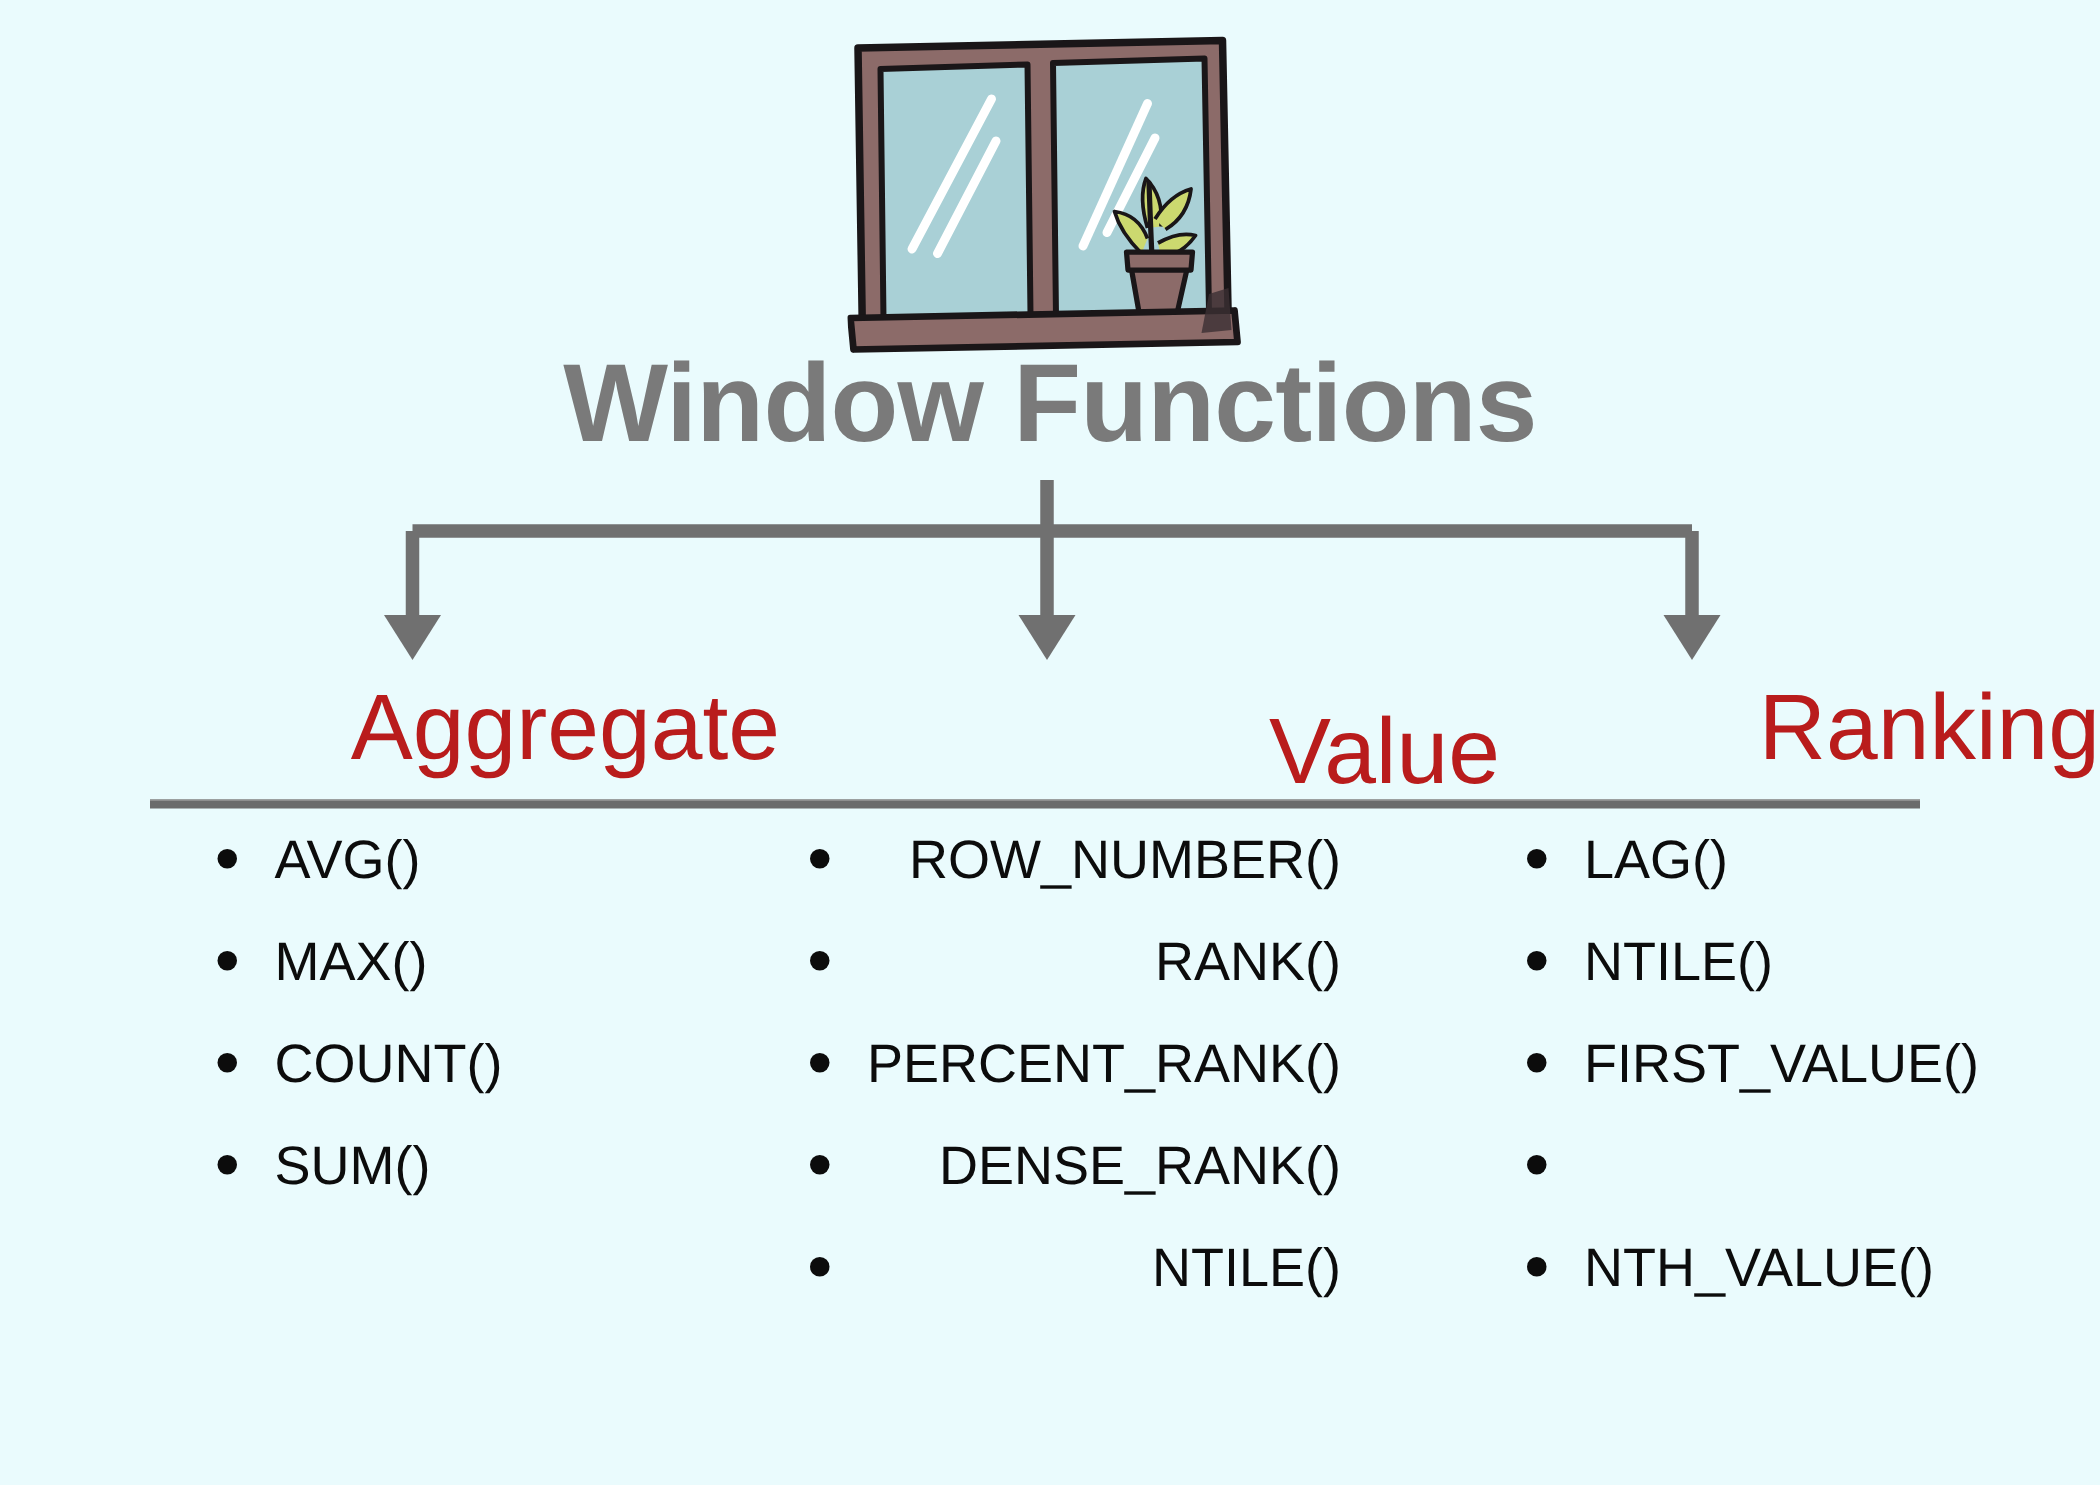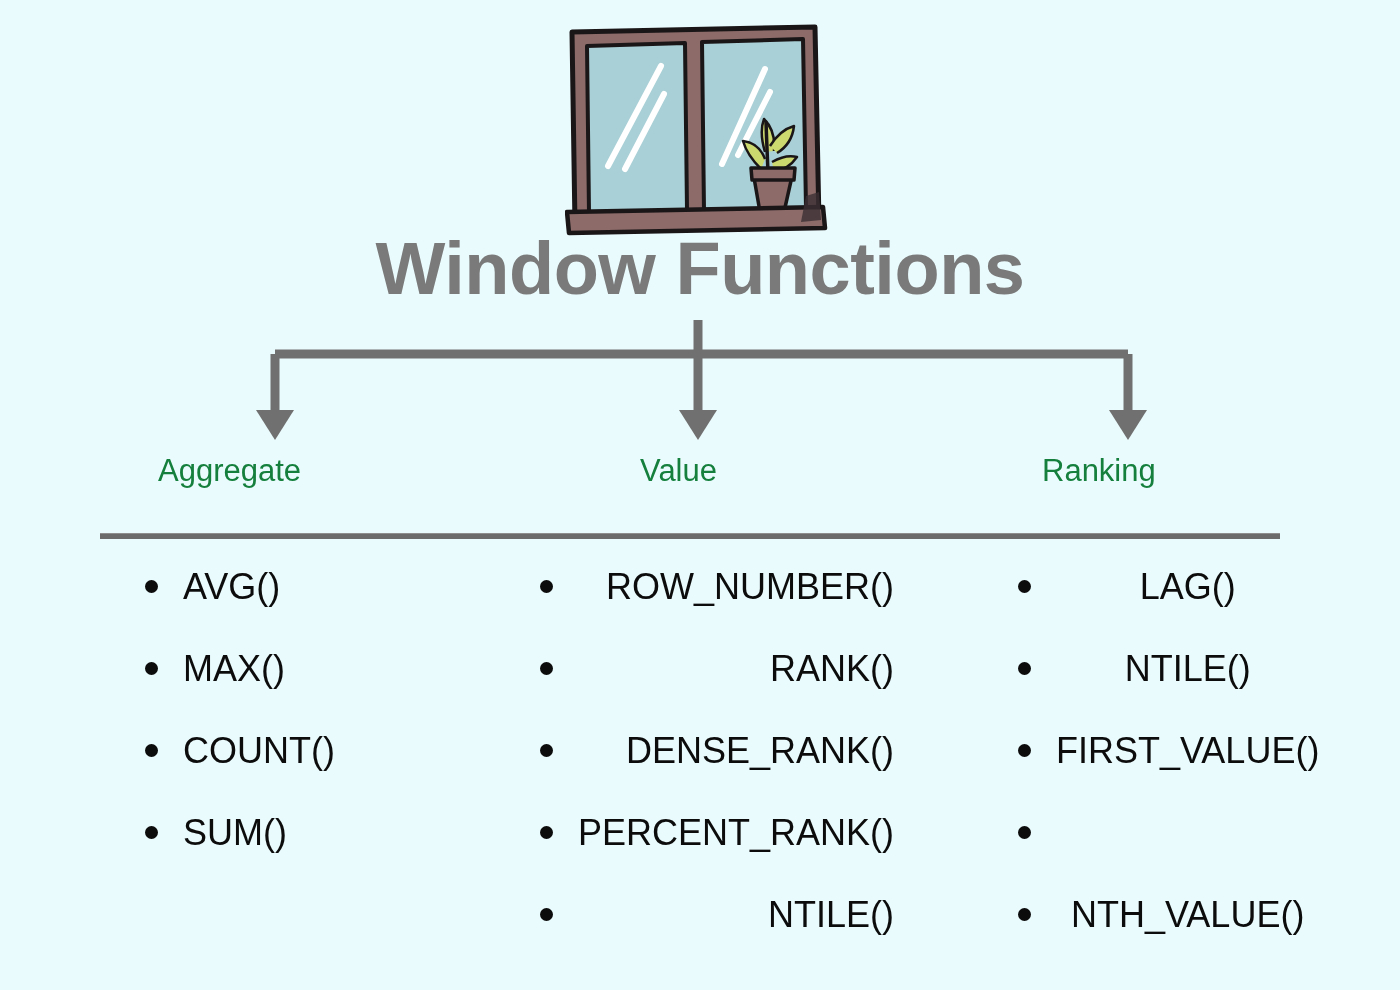--- a/index.html
+++ b/index.html
@@ -66,28 +66,29 @@
   }
   .col {
     position: absolute;
     top: 0;
   }
   .col-0 { left: 100px; width: 420px; }
   .col-1 { left: 520px; width: 480px; }
   .col-2 { left: 1000px; width: 400px; }
 
   .col-head {
-    font-size: 31px;
-    color: #15803d;
+    font-size: 62px;
+    color: #b91c1c;
     line-height: 1;
     height: 72px;
     white-space: nowrap;
+    text-align: right;
   }
   .col-0 .col-head { padding-left: 58px; }
-  .col-1 .col-head { padding-left: 120px; }
+  .col-1 .col-head { padding-left: 120px; margin-top: 16px; }
   .col-2 .col-head { padding-left: 42px; }
 
   .rule {
     position: absolute;
     left: 100px;
     top: 533px;
     width: 1180px;
     height: 6px;
     background: #6b6b6b;
     border-top: 1px solid #8e8e8e;
@@ -96,31 +97,30 @@
 
   .items {
     list-style: none;
     margin: 0;
     padding: 0;
     position: absolute;
     top: 100px;
   }
   .col-0 .items { left: 35px; }
   .col-1 .items { left: 10px; text-align: right; }
-  .col-2 .items { left: 8px; text-align: center; }
+  .col-2 .items { left: 8px; }
 
   .items li {
     position: relative;
     font-size: 36px;
     color: #0c0c0c;
     line-height: 1;
     height: 68px;
     padding-left: 48px;
     white-space: nowrap;
-    margin-top: 14px;
   }
   .items li .bullet {
     position: absolute;
     left: 10px;
     top: 11px;
     width: 13px;
     height: 13px;
     border-radius: 50%;
     background: #0c0c0c;
   }
@@ -198,22 +198,22 @@
         <li><span class="bullet"></span><span>COUNT()</span></li>
         <li><span class="bullet"></span><span>SUM()</span></li>
       </ul>
     </div>
 
     <div class="col col-1">
       <div class="col-head">Value</div>
       <ul class="items">
         <li><span class="bullet"></span><span>ROW_NUMBER()</span></li>
         <li><span class="bullet"></span><span>RANK()</span></li>
+        <li><span class="bullet"></span><span>PERCENT_RANK()</span></li>
         <li><span class="bullet"></span><span>DENSE_RANK()</span></li>
-        <li><span class="bullet"></span><span>PERCENT_RANK()</span></li>
         <li><span class="bullet"></span><span>NTILE()</span></li>
       </ul>
     </div>
 
     <div class="col col-2">
       <div class="col-head">Ranking</div>
       <ul class="items">
         <li><span class="bullet"></span><span>LAG()</span></li>
         <li><span class="bullet"></span><span>NTILE()</span></li>
         <li><span class="bullet"></span><span>FIRST_VALUE()</span></li>

